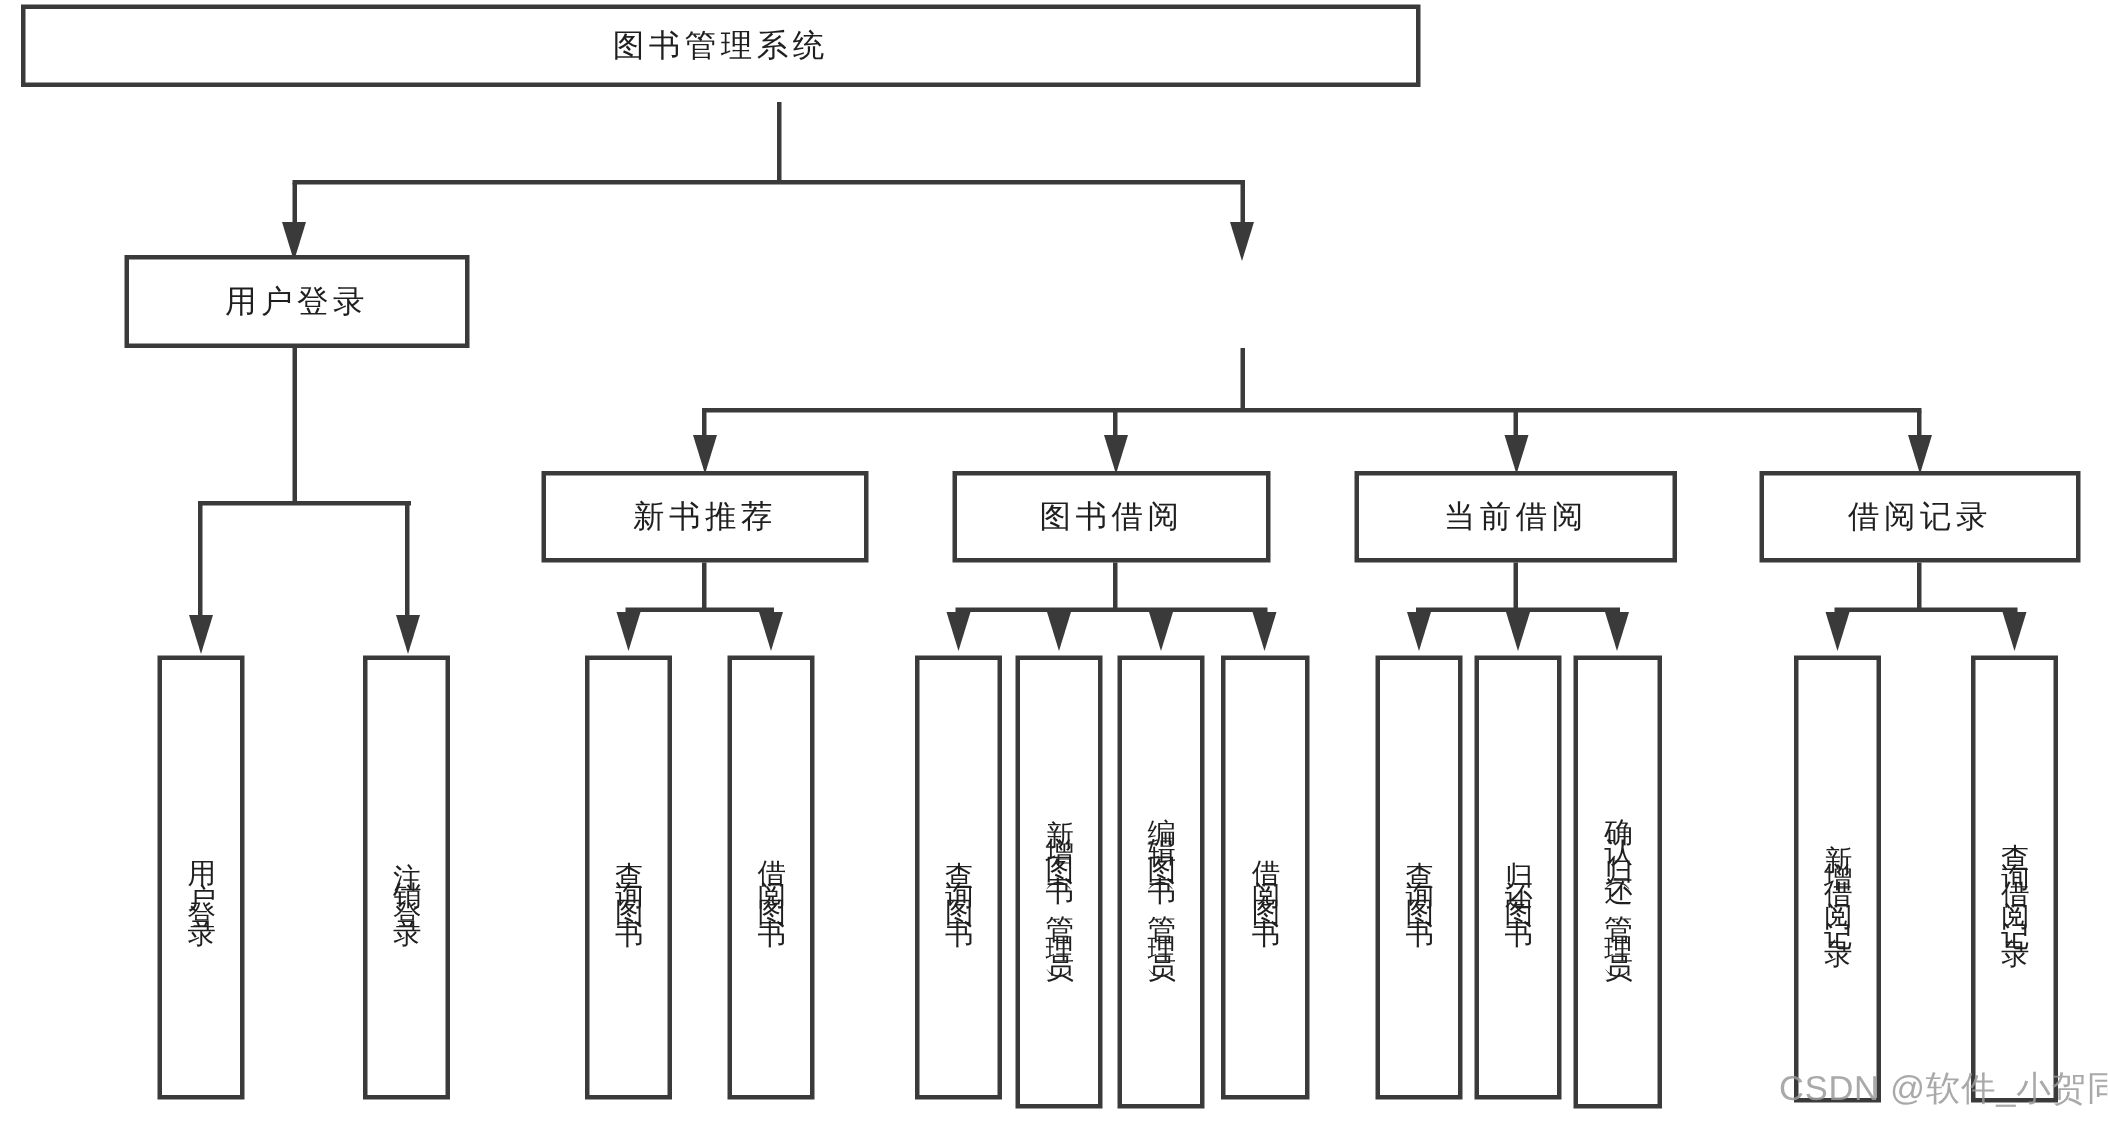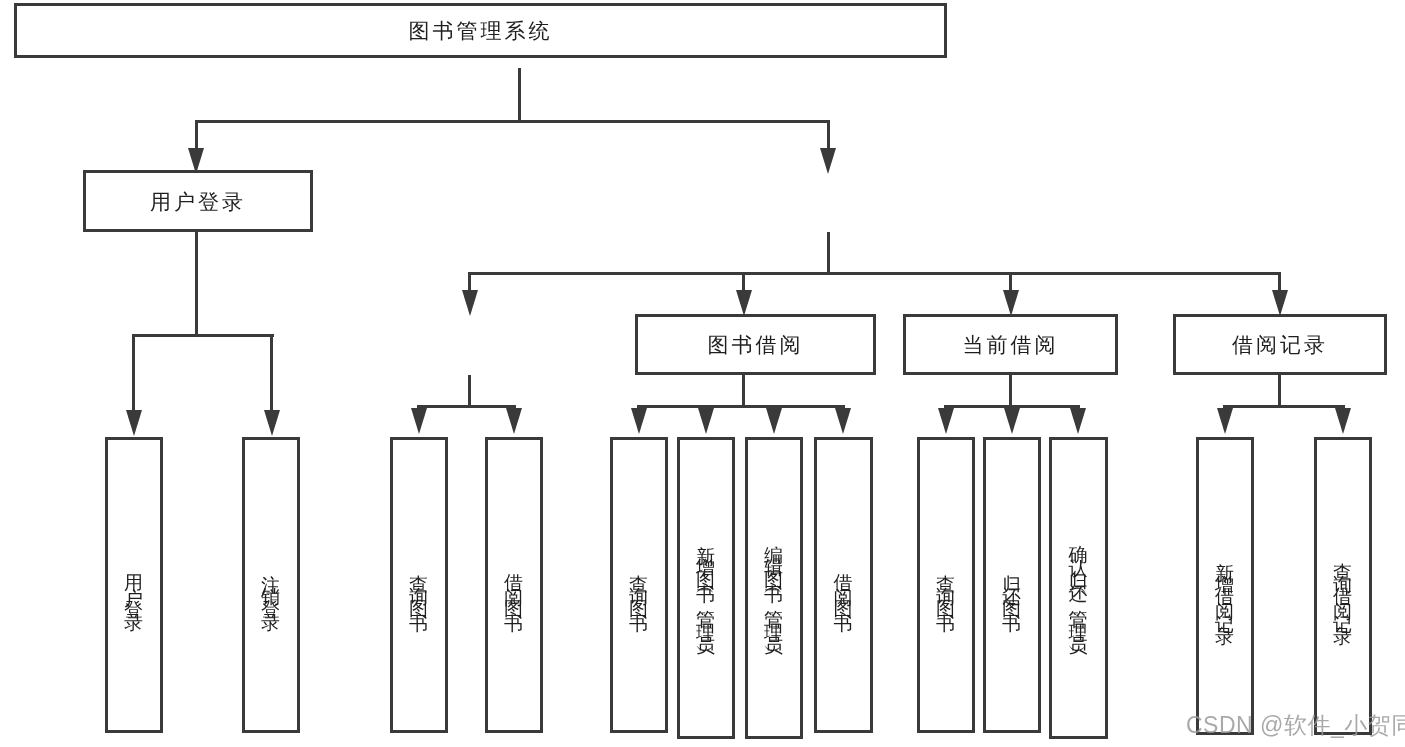--- a/index.html
+++ b/index.html
@@ -63,21 +63,22 @@
   <div class="hl" style="left:468px;top:272px;width:813px"></div>
   <div class="vl" style="left:468px;top:274px;height:18px"></div>
   <div class="vl" style="left:742px;top:274px;height:18px"></div>
   <div class="vl" style="left:1009px;top:274px;height:18px"></div>
   <div class="vl" style="left:1278px;top:274px;height:18px"></div>
   <div class="arrow" style="left:462px;top:290px"></div>
   <div class="arrow" style="left:736px;top:290px"></div>
   <div class="arrow" style="left:1003px;top:290px"></div>
   <div class="arrow" style="left:1272px;top:290px"></div>
 
-  <div class="box h" style="left:635px;top:314px;width:241px;height:61px">图书借阅</div>
+  <div class="box h" style="left:361px;top:314px;width:218px;height:61px">新书推荐</div>
+  <div class="box h" style="left:635px;top:314px;width:212px;height:61px">图书借阅</div>
   <div class="box h" style="left:1173px;top:314px;width:214px;height:61px">借阅记录</div>
   <div class="box h" style="left:903px;top:314px;width:215px;height:61px">当前借阅</div>
 
   <div class="vl" style="left:468px;top:375px;height:32px"></div>
   <div class="hl" style="left:417px;top:405px;width:99px"></div>
   <div class="arrow" style="left:411px;top:408px"></div>
   <div class="arrow" style="left:506px;top:408px"></div>
 
   <div class="vl" style="left:742px;top:375px;height:32px"></div>
   <div class="hl" style="left:637px;top:405px;width:208px"></div>

